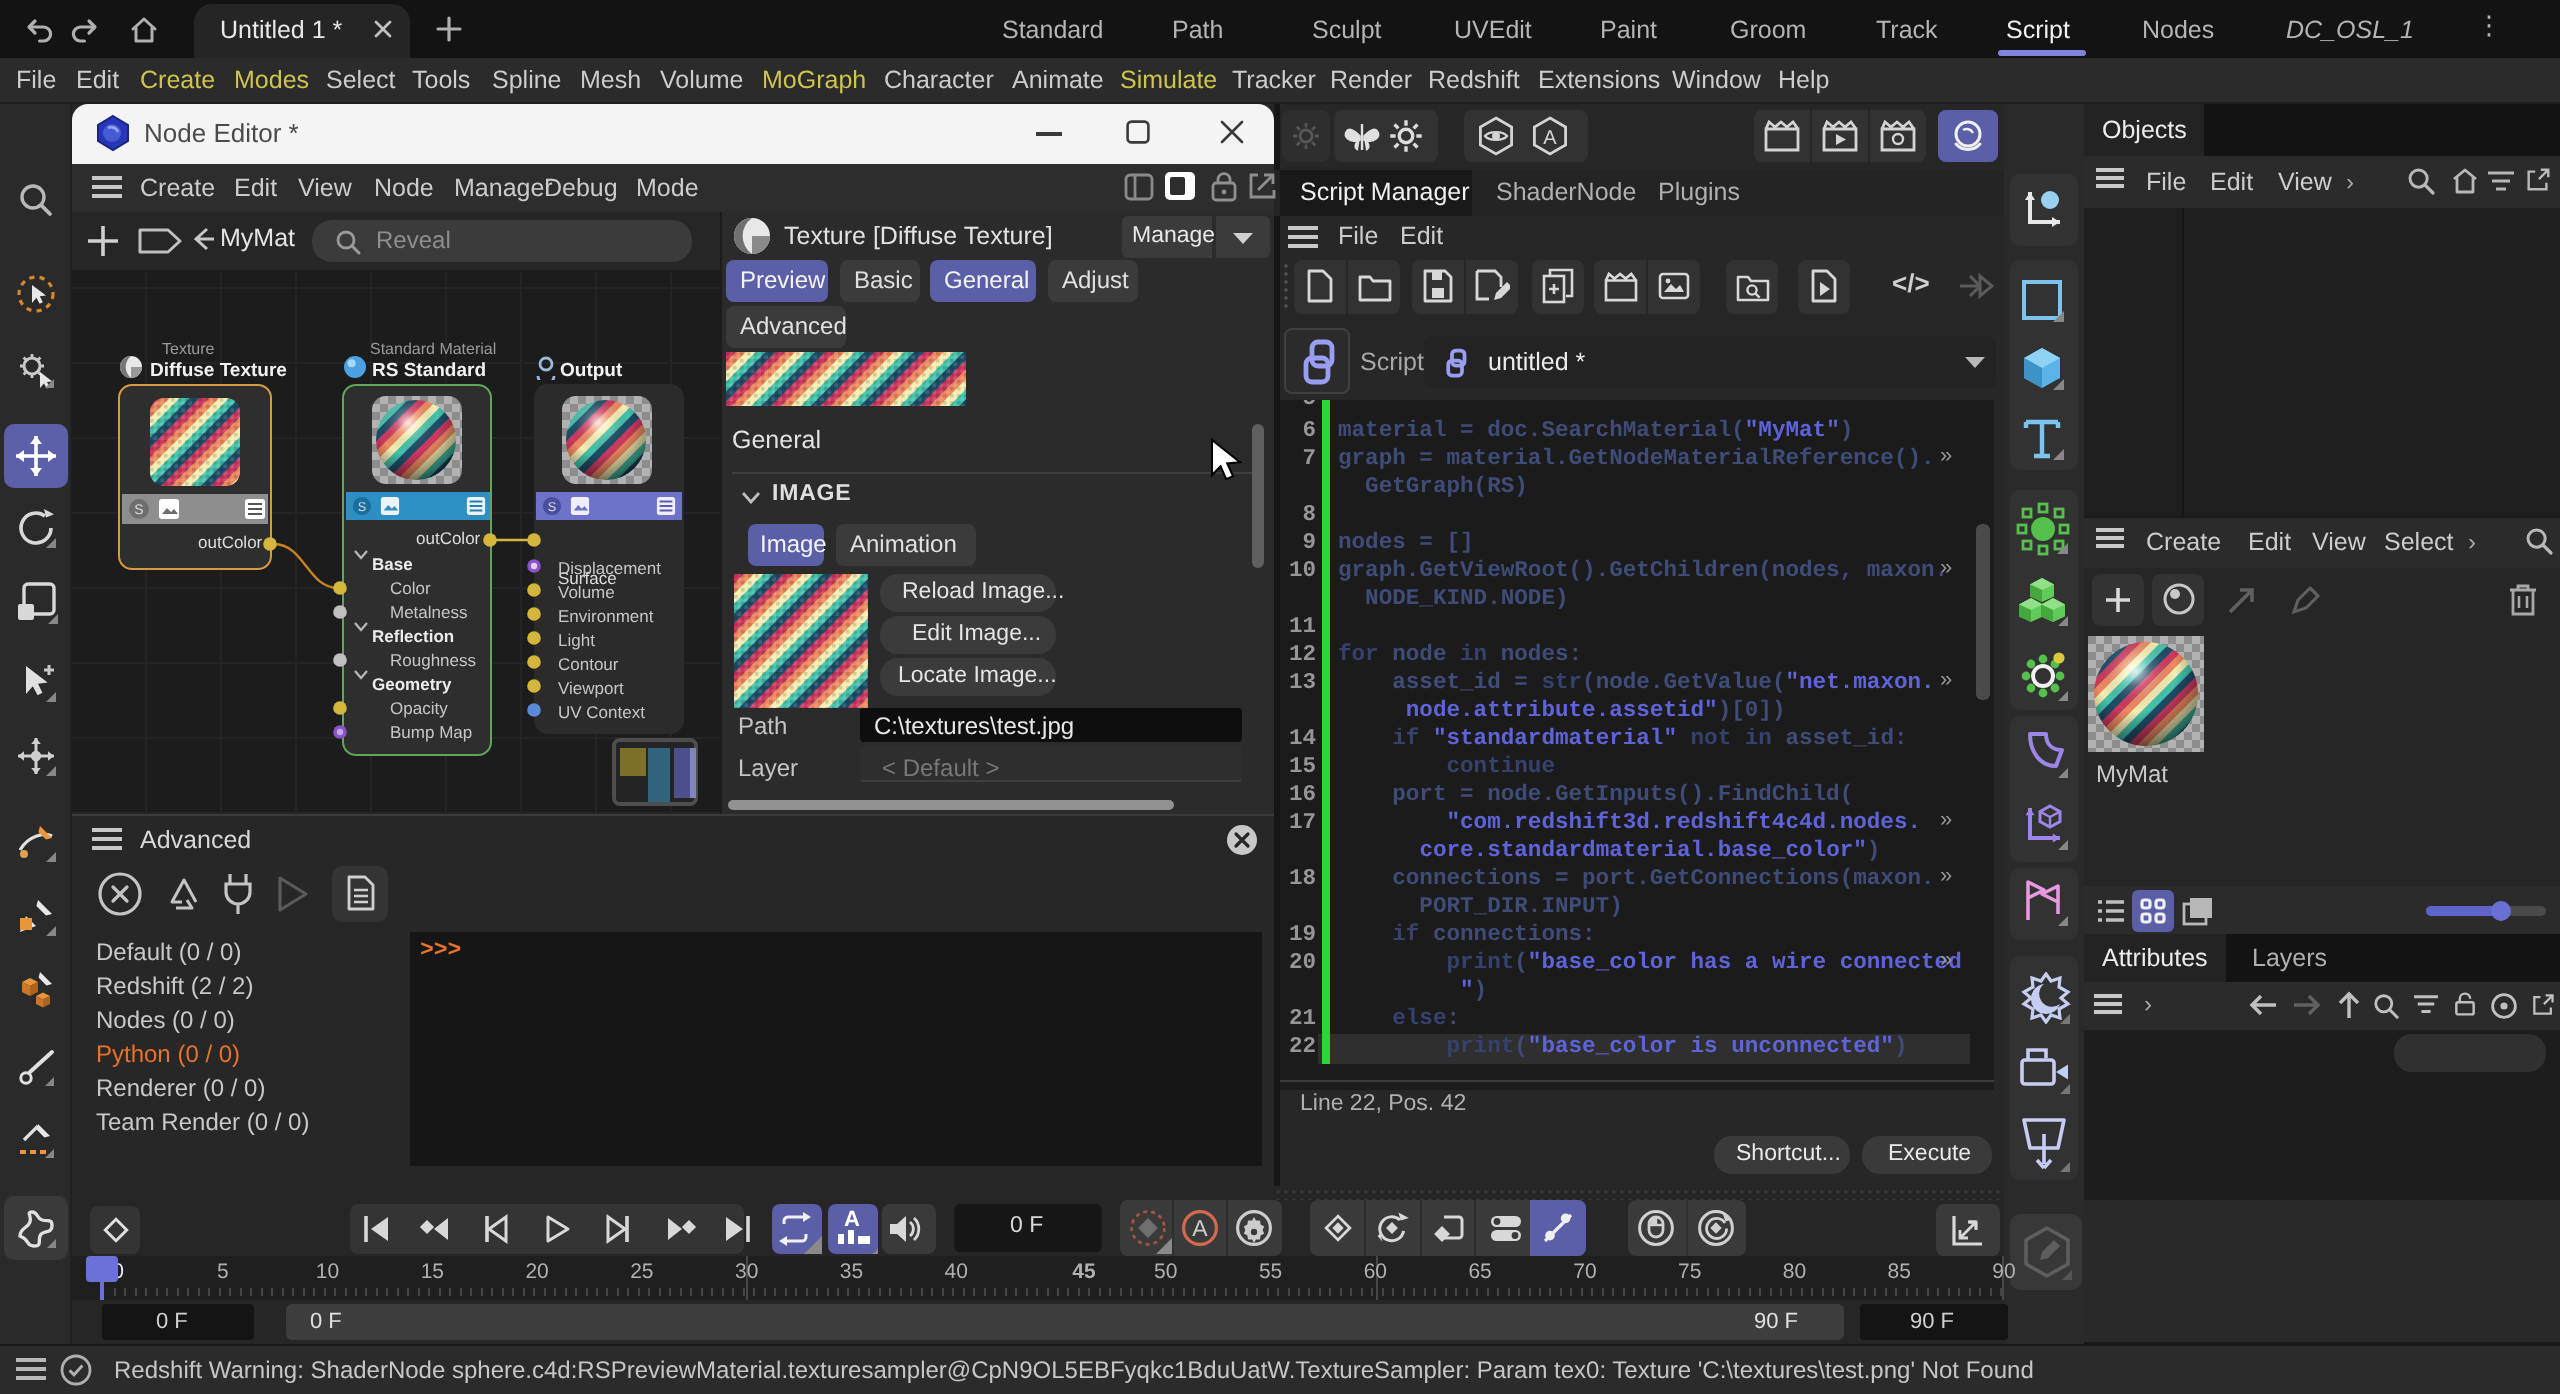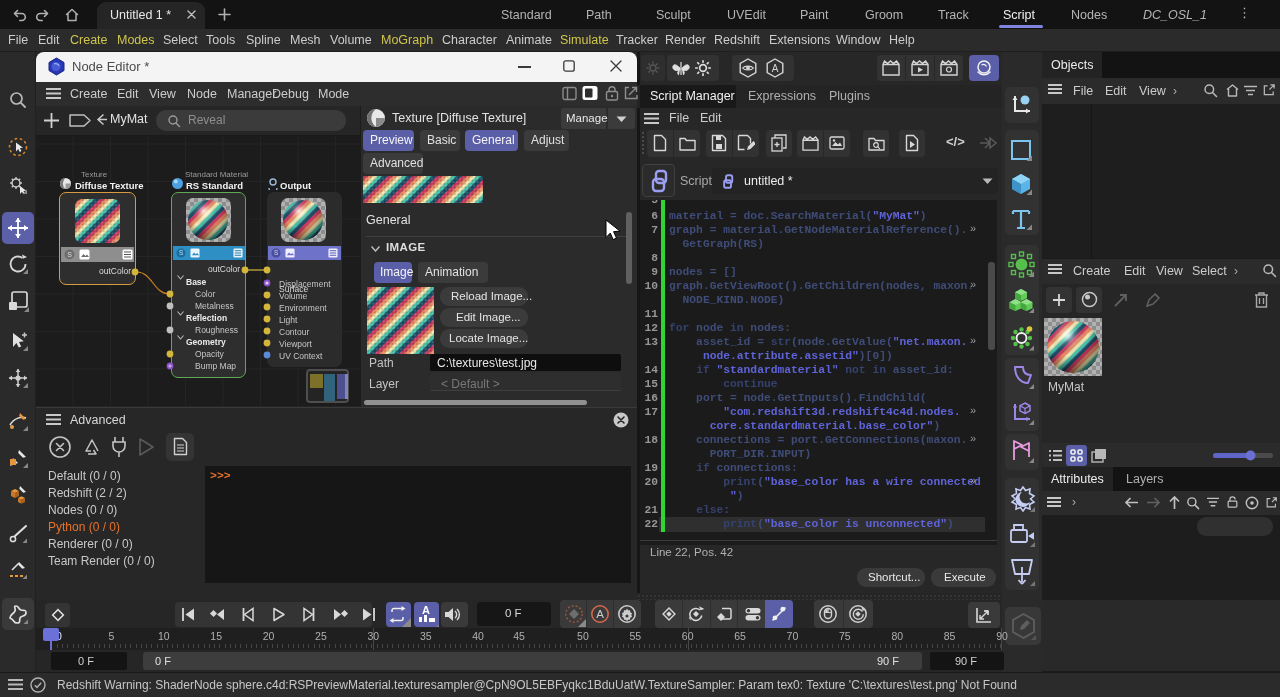--- a/index.html
+++ b/index.html
@@ -217,21 +217,21 @@
   <div class="p" style="left:969px;top:55px;width:30px;height:26px;background:#5a5fa8;border-radius:4px"></div>
   <svg class="p" style="left:975px;top:59px" width="18" height="18" viewBox="0 0 18 18">
         <circle cx="9" cy="8" r="6" fill="none" stroke="#f0f0f0" stroke-width="1.5"></circle>
         <path d="M3 13a8 8 0 0 0 12 0" fill="none" stroke="#f0f0f0" stroke-width="1.5" stroke-linecap="round"></path>
         <path d="M6.5 6a3.5 3.5 0 0 1 5 1.5" stroke="#f0f0f0" stroke-width="1.2" fill="none"></path>
       </svg>
 
   <div class="p" style="left:637px;top:85px;width:365px;height:23px;background:#242424"></div>
   <div class="p" style="left:640px;top:85px;width:96px;height:23px;background:#191919"></div>
   <div class="tx" style="left:650px;top:89px;font-size:12.5px;color:#f0f0f0">Script Manager</div>
-  <div class="tx" style="left:748px;top:89px;font-size:12.5px;color:#b0b0b0">Expressions</div>
+  <div class="tx" style="left:748px;top:89px;font-size:12.5px;color:#b0b0b0">ShaderNode</div>
   <div class="tx" style="left:829px;top:89px;font-size:12.5px;color:#b0b0b0">Plugins</div>
 
   <div class="p" style="left:644px;top:113px;width:15px;height:2px;background:#c8c8c8;box-shadow:0 4.5px #c8c8c8,0 9px #c8c8c8"></div>
   <div class="tx" style="left:669px;top:111px;font-size:12.5px;color:#ccc">File</div>
   <div class="tx" style="left:700px;top:111px;font-size:12.5px;color:#ccc">Edit</div>
 
   <div class="p" style="left:647px;top:130px;width:26px;height:27px;background:#323232;border-radius:4px 0 0 4px"></div>
   <div class="p" style="left:674px;top:130px;width:26px;height:27px;background:#323232;border-radius:0 4px 4px 0"></div>
   <div class="p" style="left:706px;top:130px;width:26px;height:27px;background:#323232;border-radius:4px 0 0 4px"></div>
   <div class="p" style="left:733px;top:130px;width:26px;height:27px;background:#323232;border-radius:0 4px 4px 0"></div>
@@ -779,21 +779,21 @@
   <div id="ruler-nums" style="position:absolute;top:630px;left:0;font-size:10.5px;color:#b0b0b0">
         <div style="position: absolute; top: 0px; white-space: nowrap; transform: translateX(-50%); left: 59px; color: rgb(232, 232, 255);">0</div>
         <div style="position: absolute; top: 0px; white-space: nowrap; transform: translateX(-50%); left: 111.39px;">5</div>
         <div style="position: absolute; top: 0px; white-space: nowrap; transform: translateX(-50%); left: 163.78px;">10</div>
         <div style="position: absolute; top: 0px; white-space: nowrap; transform: translateX(-50%); left: 216.17px;">15</div>
         <div style="position: absolute; top: 0px; white-space: nowrap; transform: translateX(-50%); left: 268.56px;">20</div>
         <div style="position: absolute; top: 0px; white-space: nowrap; transform: translateX(-50%); left: 320.95px;">25</div>
         <div style="position: absolute; top: 0px; white-space: nowrap; transform: translateX(-50%); left: 373.34px;">30</div>
         <div style="position: absolute; top: 0px; white-space: nowrap; transform: translateX(-50%); left: 425.73px;">35</div>
         <div style="position: absolute; top: 0px; white-space: nowrap; transform: translateX(-50%); left: 478.12px;">40</div>
-        <div style="position: absolute; top: 0px; white-space: nowrap; transform: translateX(-50%); left: 519px;">45</div>
+        <div style="position: absolute; top: 0px; white-space: nowrap; transform: translateX(-50%); left: 542px; font-weight: bold;">45</div>
         <div style="position: absolute; top: 0px; white-space: nowrap; transform: translateX(-50%); left: 582.9px;">50</div>
         <div style="position: absolute; top: 0px; white-space: nowrap; transform: translateX(-50%); left: 635.29px;">55</div>
         <div style="position: absolute; top: 0px; white-space: nowrap; transform: translateX(-50%); left: 687.68px;">60</div>
         <div style="position: absolute; top: 0px; white-space: nowrap; transform: translateX(-50%); left: 740.07px;">65</div>
         <div style="position: absolute; top: 0px; white-space: nowrap; transform: translateX(-50%); left: 792.46px;">70</div>
         <div style="position: absolute; top: 0px; white-space: nowrap; transform: translateX(-50%); left: 844.85px;">75</div>
         <div style="position: absolute; top: 0px; white-space: nowrap; transform: translateX(-50%); left: 897.24px;">80</div>
         <div style="position: absolute; top: 0px; white-space: nowrap; transform: translateX(-50%); left: 949.63px;">85</div>
         <div style="position: absolute; top: 0px; white-space: nowrap; transform: translateX(-50%); left: 1002.02px;">90</div>
       </div>

